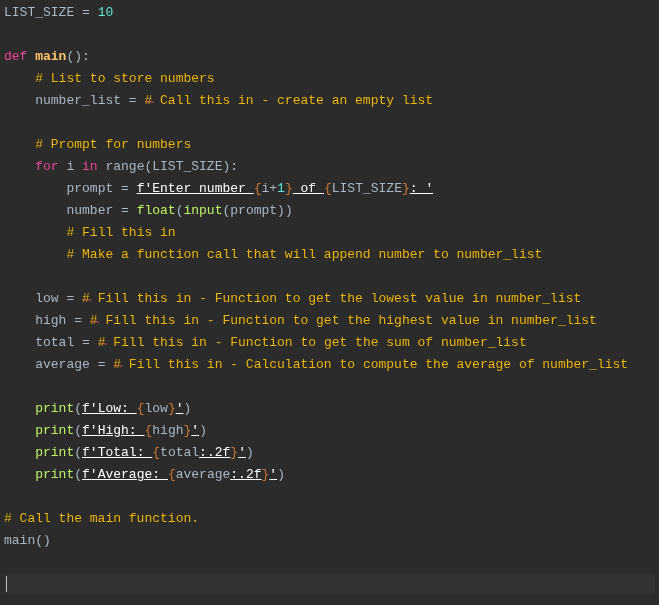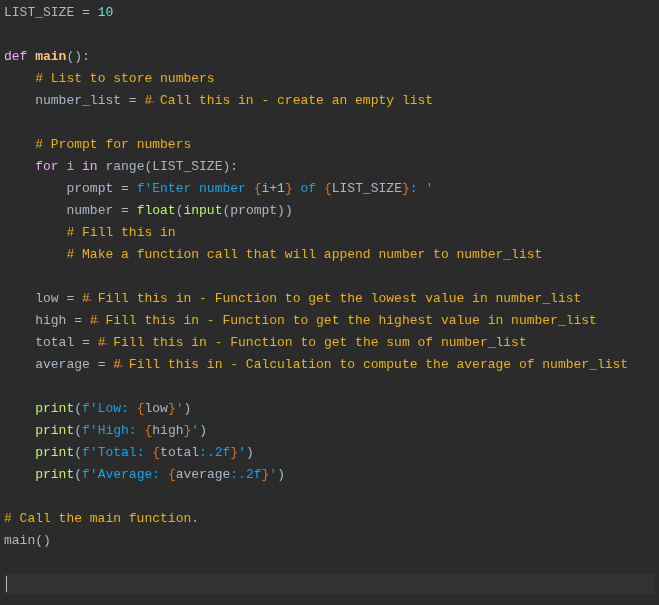--- a/index.html
+++ b/index.html
@@ -8,24 +8,24 @@
     font-family: 'Consolas', 'Menlo', 'Courier New', monospace;
     font-size: 13px;
     line-height: 22px;
     color: #a9b7c6;
     width: 659px;
     height: 605px;
     overflow: hidden;
     padding: 2px 4px;
   }
   .code { white-space: pre; }
-  .kw { color: #f0abfc; text-align: center; }
+  .kw { color: #ec4899; text-align: center; }
   .fn { font-weight: bold; color: #ffc66d; }
   .num { color: #5eead4; }
-  .str { color: #0ea5e9; }
+  .str { color: #ffffff; text-decoration: underline; }
   .cm { color: #eab308; }
   .builtin { color: #bef264; }
   .brace { color: #cc7832; }
   .sq { position: relative; }
   .sq::after {
     content: "~~";
     position: absolute;
     left: 0;
     bottom: -6px;
     font-size: 9px;

